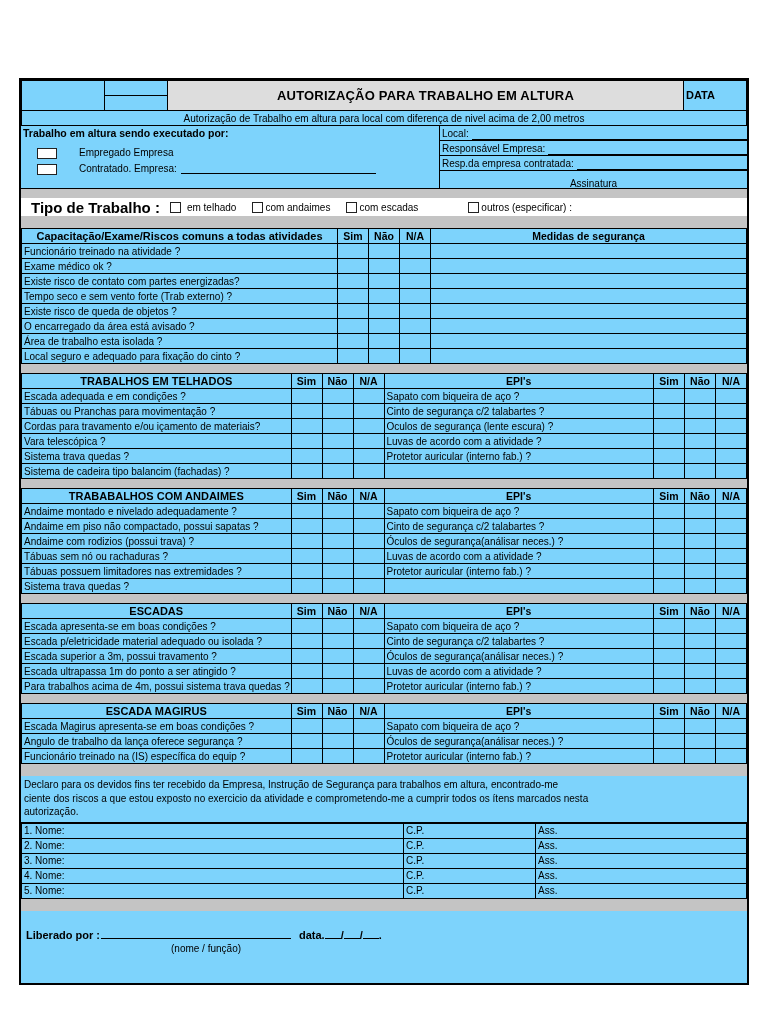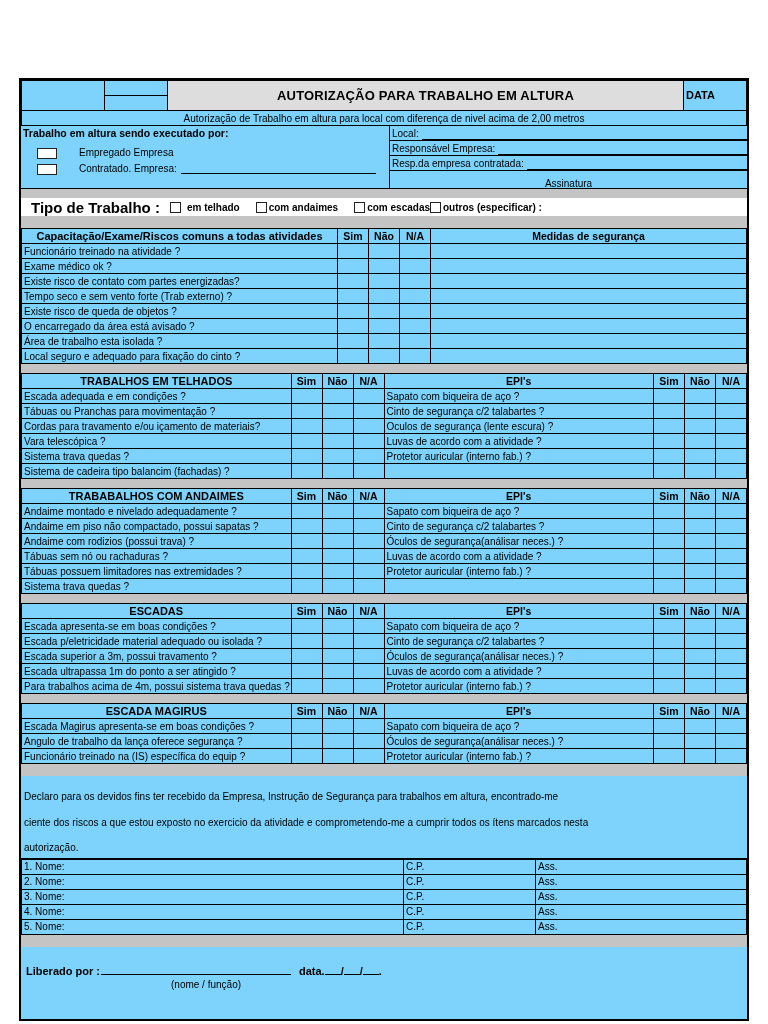--- a/index.html
+++ b/index.html
@@ -68,21 +68,21 @@
     font-size: 10px !important;
     height: 15px;
   }
 
   
   .exec-wrap {
     display: flex;
     border-bottom: 1px solid #000;
   }
   .exec-left {
-    width: 369px;
+    width: 419px;
     border-right: 1px solid #000;
     box-sizing: border-box;
     position: relative;
     height: 62px;
   }
   .exec-right {
     flex: 1;
     box-sizing: border-box;
     position: relative;
   }
@@ -170,40 +170,40 @@
     align-items: center;
     font-size: 10px;
     background: #fff;
   }
   .tipo .t-lbl {
     font-weight: bold;
     font-size: 15px;
     padding-left: 10px;
     margin-right: 10px;
   }
-  .tipo .opt { display: flex; align-items: flex-start; font-weight: bold; }
+  .tipo .opt { display: flex; align-items: flex-start; }
   .tipo .opt.gap1 { margin-right: 16px; }
   .tipo .opt .box-pad { margin-right: 6px; }
   .cl-yn     { width: 26px; text-align: center !important; }
   .cl-hdr td {
     font-weight: bold !important;
     text-align: center !important;
     font-size: 10.5px !important;
     height: 15px;
   }
   .cl-hdr td.h-title { font-size: 11px !important; }
 
   
   .decl-text {
     font-size: 10px;
     line-height: 13.5px;
     padding: 2px 4px 3px 3px;
     border-bottom: 1px solid #000;
   }
-  .decl-text div { white-space: nowrap; margin-top: 12px; }
+  .decl-text div { white-space: nowrap; }
   .nm-col  { }
   .cp-col  { width: 127px; }
   .ass-col { width: 206px; }
 
   
   .footer {
     height: 72px;
     position: relative;
     font-size: 11px;
   }
@@ -304,21 +304,21 @@
       <span>em telhado</span>
     </span>
     <span class="opt gap1">
       <span class="chk-sm"></span>
       <span>com andaimes</span>
     </span>
     <span class="opt">
       <span class="chk-sm"></span>
       <span>com escadas</span>
     </span>
-    <span class="opt" style="">
+    <span class="opt" style="margin-left:50px">
       <span class="chk-sm"></span>
       <span>outros (especificar) :</span>
     </span>
   </div>
 
   <div class="band band-tall"></div>
 
   <table class="grid">
     <tbody>
         <tr class="cl-hdr">

